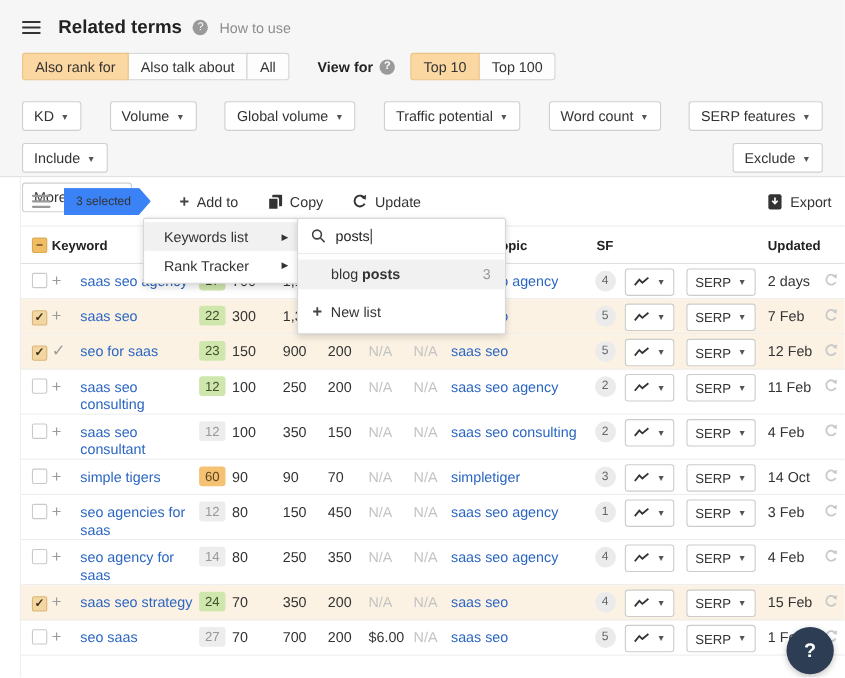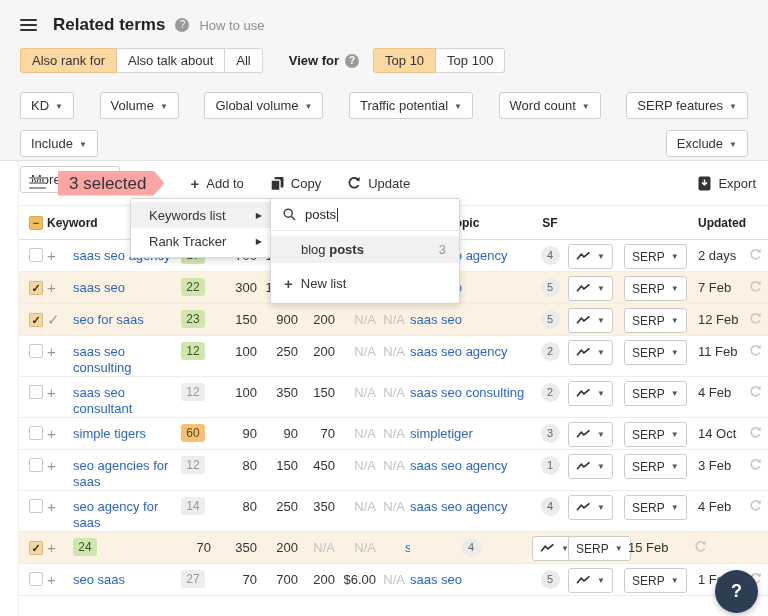--- a/index.html
+++ b/index.html
@@ -28,21 +28,21 @@
   .seg .tab.on{background:var(--accent-orange);border-color:#ecc488;position:relative;z-index:1;}
   .viewfor{display:flex;align-items:center;gap:6px;margin:0 14px 0 26px;font-weight:bold;font-size:13px;color:#222;}
   .filters-row{display:flex;gap:11px;margin-top:19px;flex-wrap:wrap;justify-content:space-between;}
   .filter-btn{background:#fff;border:1px solid #cfcfcf;border-radius:3px;height:27px;padding:0 10px;font-size:13px;color:#333;}
   .filters-row2{margin-top:9px;}
 
   
   .content{margin-left:18px;border-left:1px solid #eee;min-height:455px;}
   .toolbar{display:flex;align-items:center;height:45px;padding-left:10px;border-bottom:1px solid #ededed;}
   .burger-gray i{background:#999;}
-  .pennant{background:#fca5a5;color:#333;font-size:17px;height:25px;line-height:25px;padding:0 18px 0 11px;margin-left:6px;
+  .pennant{background:#3b82f6;color:#333;font-size:11px;height:25px;line-height:25px;padding:0 18px 0 11px;margin-left:6px;
     clip-path:polygon(0 0,calc(100% - 11px) 0,100% 50%,calc(100% - 11px) 100%,0 100%);}
   .tb-act{display:flex;align-items:center;gap:7px;font-size:13px;color:#333;margin-left:26px;}
   .plus-g{font-size:15px;color:#444;font-weight:bold;}
   .export-btn{margin-left:auto;margin-right:12px;display:flex;align-items:center;gap:7px;font-size:13px;color:#333;}
 
   
   .grid{display:grid;grid-template-columns:10px 18px 22px 108px 34px 46px 41px 37px 41px 29px 5px 122px 36px 56px 70px 55px 20px;}
   .thead{height:34px;border-bottom:1px solid #e0e0e0;align-items:center;font-size:12px;font-weight:bold;color:#222;}
   .thead .num{ text-align:right;}
   .cb{width:14px;height:14px;border:1px solid #c9c9c9;border-radius:2px;background:#fff;display:inline-block;font-size:11px;line-height:13px;text-align:center;color:#4a3push;}
@@ -54,21 +54,21 @@
   .trow.selected{background:var(--selected-row);}
   .c{padding-top:8px;}
   .c.check{padding-top:8px;}
   .addic{color:#9a9a9a;font-size:15px;line-height:15px;}
   .kwcell{padding-left:4px;line-height:16px;}
   .kwcell a{font-size:13px;}
   .badge{display:inline-block;min-width:24px;height:18px;border-radius:3px;text-align:center;line-height:18px;font-size:12px;margin-top:-2px;}
   .badge.green{background:var(--kd-green);color:#44512f;}
   .badge.orange{background:var(--kd-orange);color:#5d4723;}
   .badge.gray{background:var(--kd-gray);color:#999;}
-  .num{text-align:right;font-variant-numeric:tabular-nums;}
+  .num{font-variant-numeric:tabular-nums;}
   .na{color:#c3c3c3;}
   .parentcell{padding-left:0;line-height:16px;overflow:hidden;white-space:nowrap;}
   .sfcell{text-align:center;padding-top:6px;}
   .sfc{display:inline-block;width:19px;height:19px;border-radius:50%;background:#ebebeb;color:#666;font-size:11px;line-height:19px;}
   .mini{border:1px solid #ccc;border-radius:3px;background:#fff;height:25px;display:inline-flex;align-items:center;padding:0 7px;gap:5px;font-size:12px;color:#333;}
   .chartcell,.serpcell{padding-top:4px;}
   .updcell{padding-left:4px;}
   .refcell{padding-top:8px;}
 
   
@@ -505,20 +505,21 @@
             <path d="M13.2 10.4 A5.6 5.6 0 1 1 13.2 5" fill="none" stroke="#c9c9c9" stroke-width="2"></path>
             <path d="M14.6 1.2 L14.2 6.4 L9.6 4.2 Z" fill="#c9c9c9"></path>
           </svg>
     </div>
   </div>
 
   <div class="grid trow selected">
     <div></div>
     <div class="c check"><span class="cb checked"></span></div>
     <div class="c"><span class="addic">+</span></div>
+    <div class="c kwcell"><a href="#" class="kw">saas seo strategy</a></div>
     <div class="c" style="padding-top:7px;padding-left:4px"><span class="badge green">24</span></div>
     <div class="c num vol">70</div>
     <div class="c num gv">350</div>
     <div class="c num tp">200</div>
     <div class="c num cpc na">N/A</div>
     <div class="c num cps na">N/A</div>
     <div></div>
     <div class="c parentcell"><a href="#" class="parent">saas seo</a></div>
     <div class="c sfcell"><span class="sfc">4</span></div>
     <div class="c chartcell">

